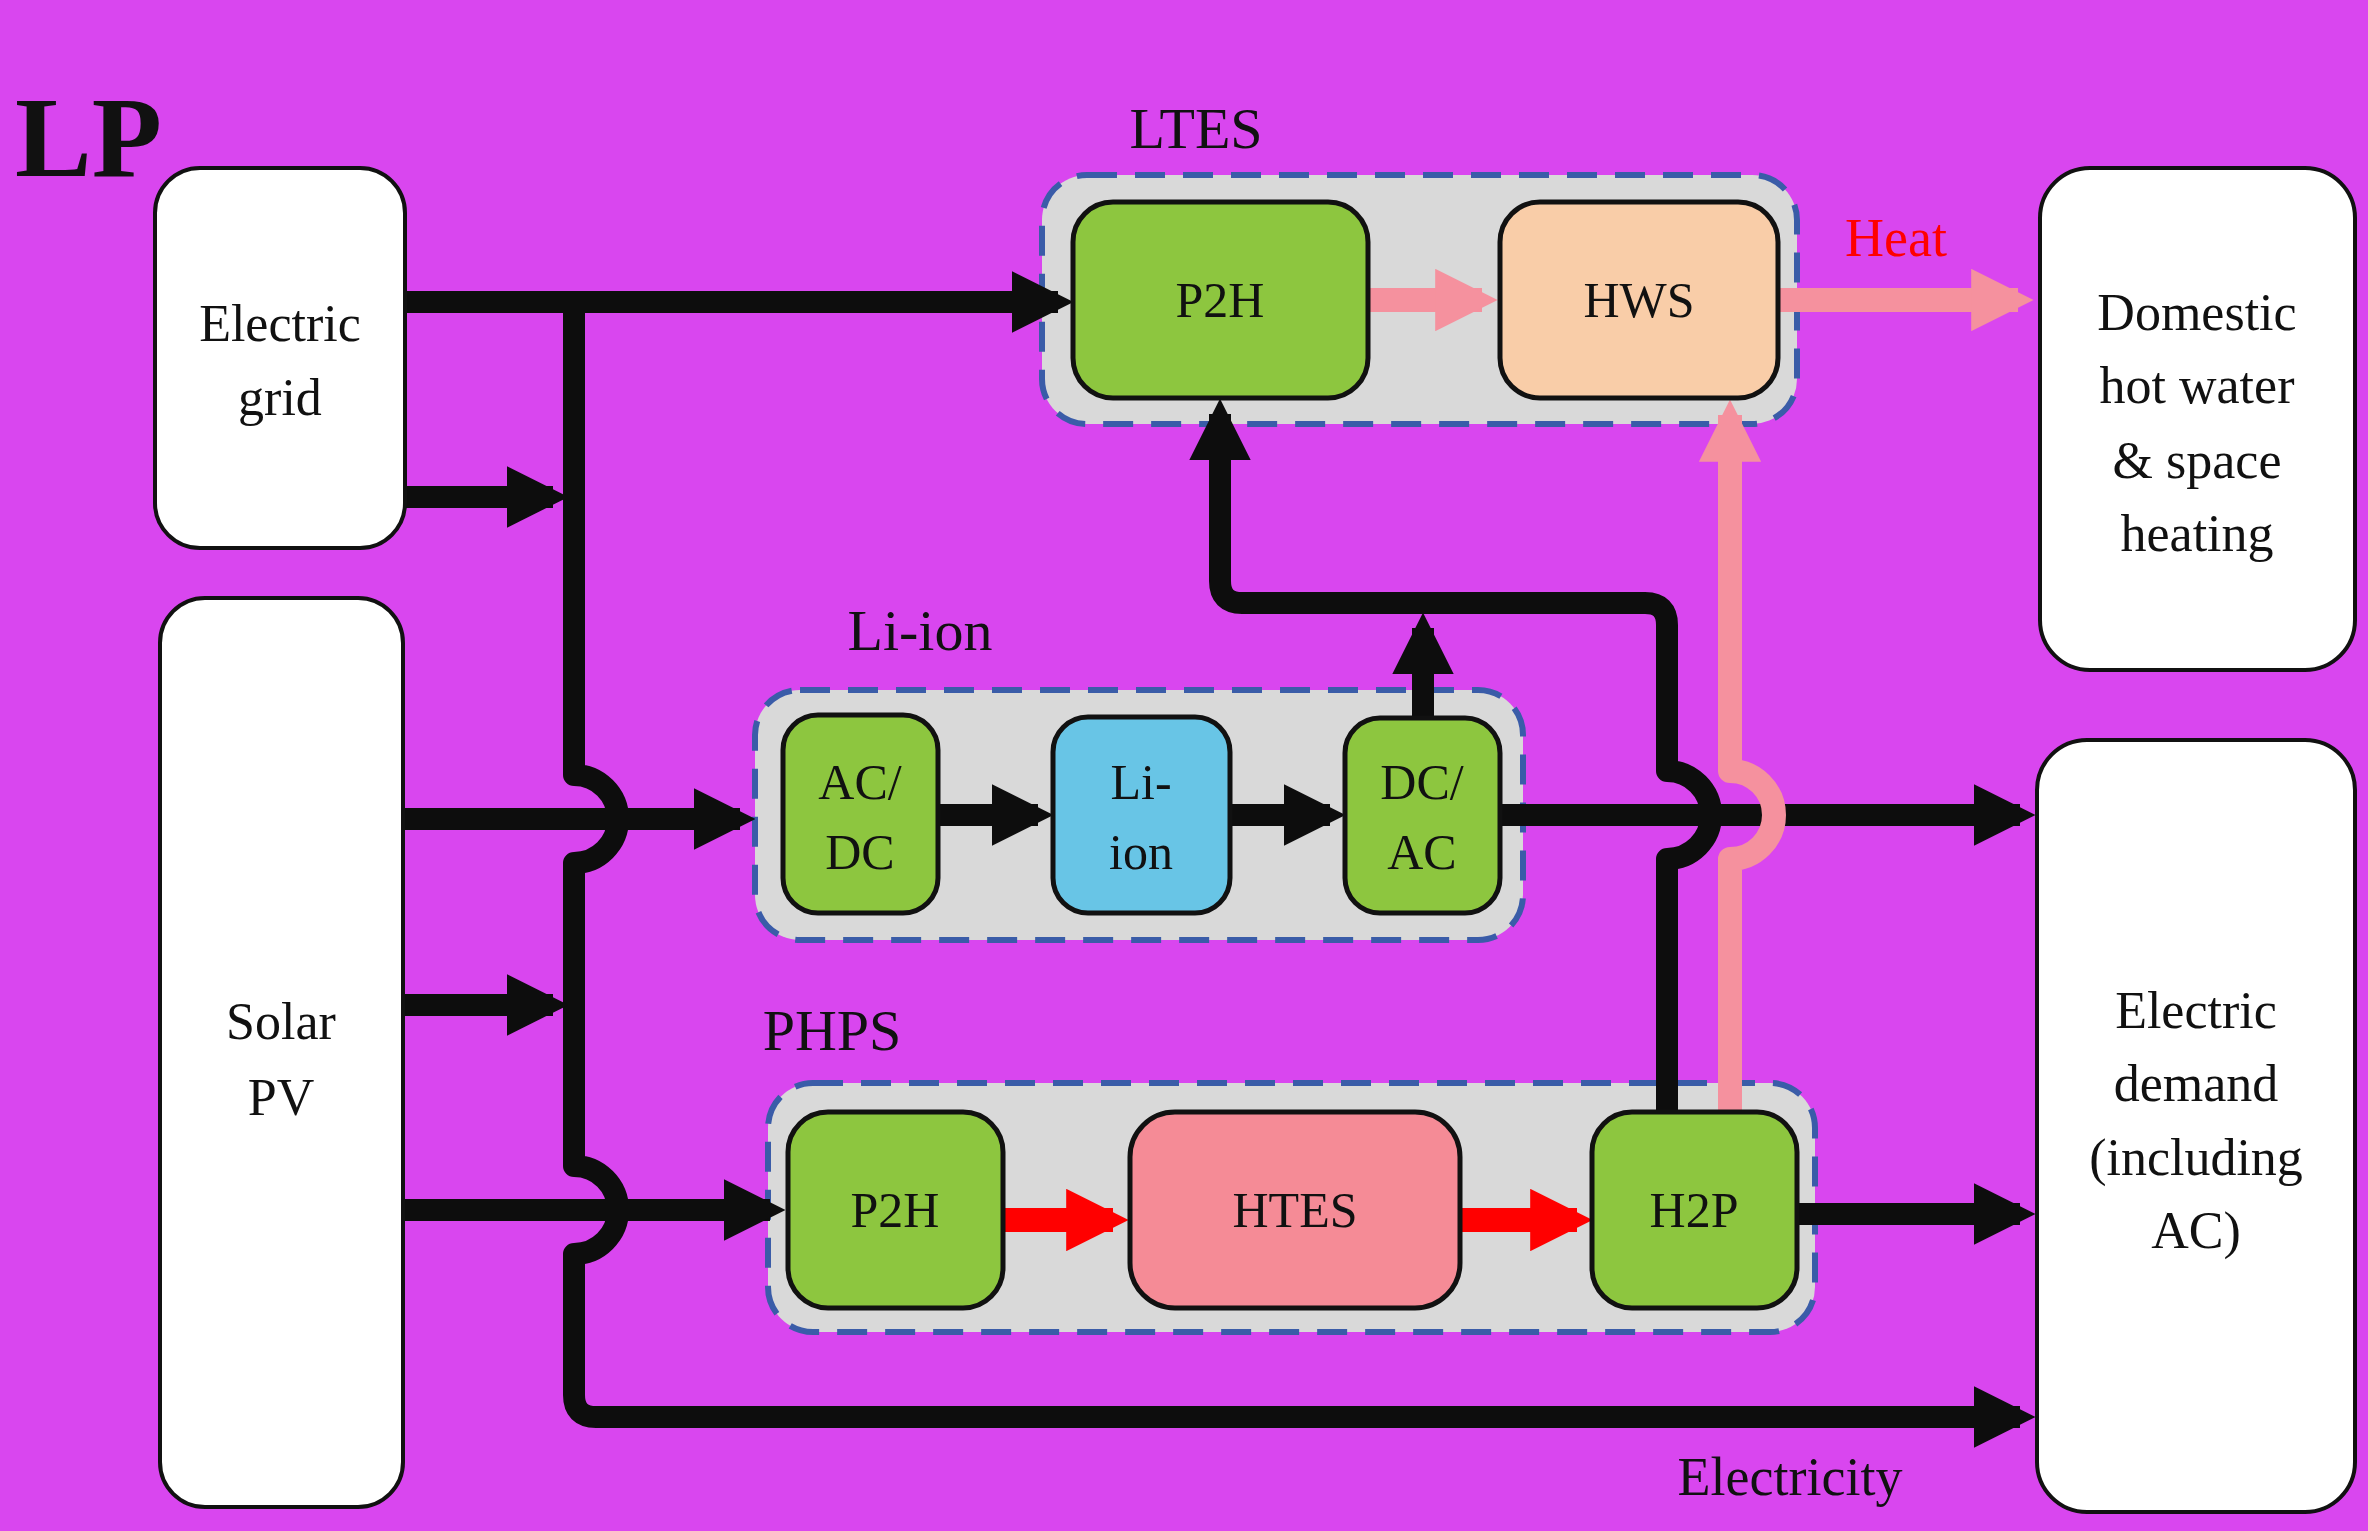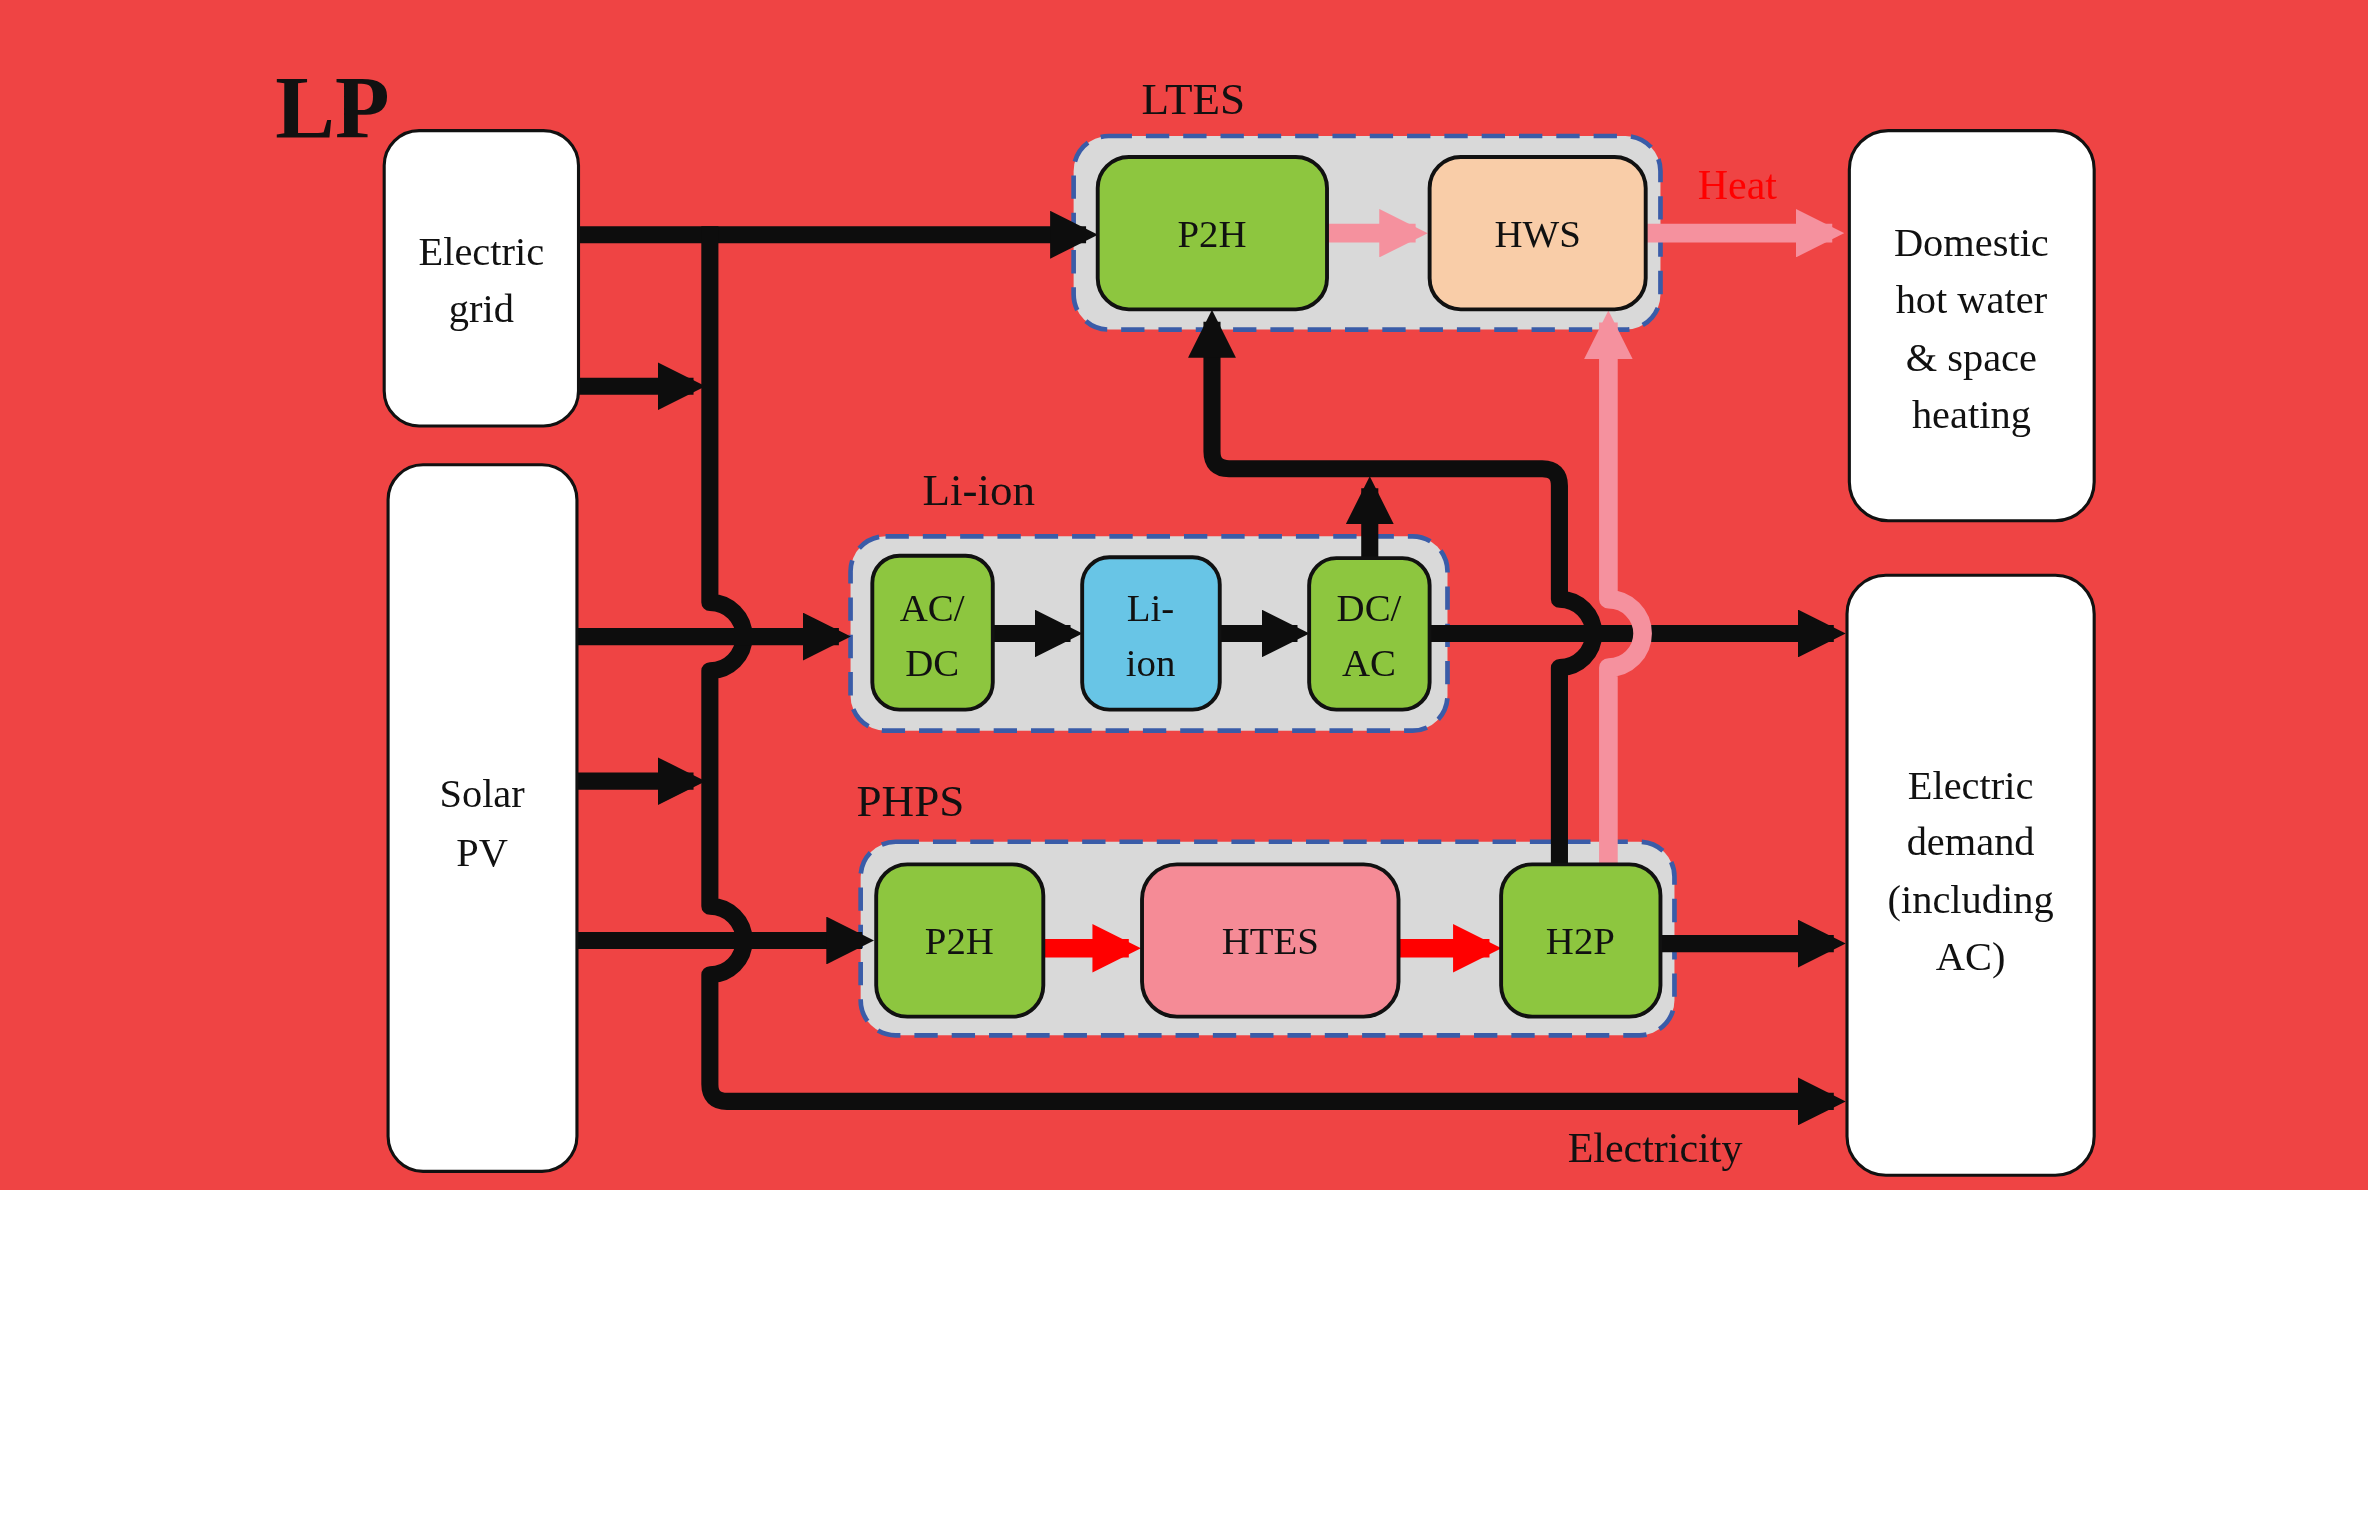--- a/index.html
+++ b/index.html
@@ -1,16 +1,16 @@
 <!DOCTYPE html>
 <html><head>
 <meta charset="utf-8">
 <style>
   html,body{margin:0;padding:0;background:#ffffff;}
-  .stage{position:relative;width:2368px;height:1190px;background:#ef4444;overflow:hidden;}
+  .stage{position:relative;width:2368px;height:1531px;background:#d946ef;overflow:hidden;}
   svg{display:block;width:100%;height:100%;}
   
   .t{font-family:"Liberation Serif","DejaVu Serif",serif;fill:#111111;
      text-anchor:middle;dominant-baseline:central;}
   .t-lp{font-size:115px;font-weight:bold;text-anchor:start;}
   .t-group{font-size:58px;}
   .t-node{font-size:50px;}
   .t-side{font-size:52px;}
   .t-heat{font-size:54px;fill:#ff0000;}
   .t-elec{font-size:54px;}

